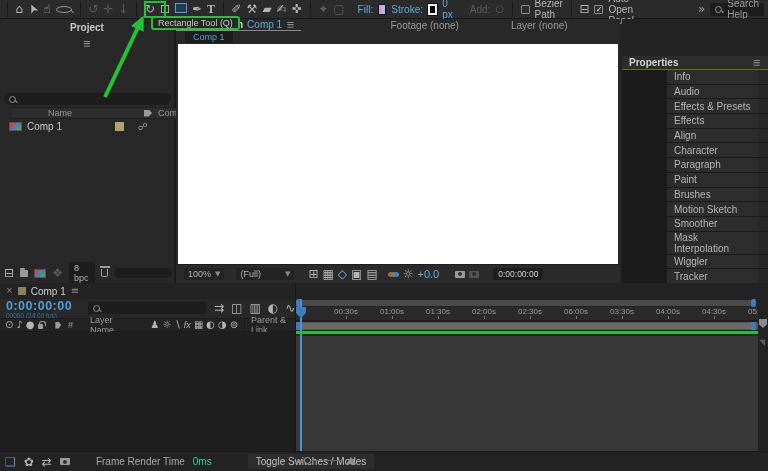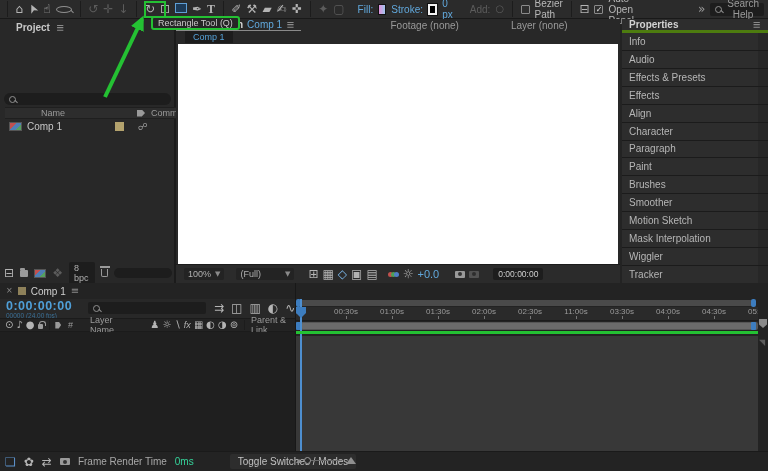--- a/index.html
+++ b/index.html
@@ -19,30 +19,30 @@
 
   
   .cb { width:9px; height:9px; border:1px solid #8a8a8a; background:#2e2e2e; display:inline-flex; align-items:center; justify-content:center; font-size:8px; color:#e0e0e0; flex:none; border-radius:1px; }
 
   
   #toolbar { position:absolute; left:0; top:0; width:768px; height:19px; background:#2b2b2b; border-bottom:1px solid #191919; display:flex; align-items:center; padding:0 4px; gap:5px; }
   #toolbar .tool { width:16px; text-align:center; }
   .rect-tool { width:12px; height:10px; background:#1d3a57; border:1.6px solid #5f9fd6; display:inline-block; }
   .swatch-fill { width:15px; height:11px; border:1px solid #111; background:linear-gradient(90deg,#e292dd,#9fc6ec); display:inline-block; }
   .swatch-stroke { width:15px; height:11px; border:2px solid #f2f2f2; background:#000; display:inline-block; box-shadow:0 0 0 1px #111; }
-  #help-search { display:flex; align-items:center; gap:5px; background:#1d1d1d; border-radius:2px; height:13px; width:102px; padding:0 5px; color:#9a9a9a;text-align:center; }
+  #help-search { display:flex; align-items:center; gap:5px; background:#1d1d1d; border-radius:2px; height:13px; width:102px; padding:0 5px; color:#9a9a9a; }
 
   
   #main { position:absolute; left:0; top:19px; width:768px; height:264px; }
 
   
   #project { position:absolute; left:0; top:0; width:176px; height:264px; background:#282828; border-right:2px solid #1b1b1b; }
-  #project .phead { display:flex; align-items:center; gap:6px; padding:3px 16px 2px; color:#c9c9c9; font-weight:bold; }
+  #project .phead { display:flex; align-items:center; gap:6px; padding:3px 2px 2px; color:#c9c9c9; font-weight:bold;flex-direction:column; }
   #project .search { position:absolute; left:4px; top:74px; width:167px; height:12px; background:#1d1d1d; border-radius:6px; display:flex; align-items:center; padding:0 5px; gap:3px; }
-  #project .cols { position:absolute; left:5px; top:88px; width:201px; height:12px; background:#2d2d2d; border-top:1px solid #1f1f1f; border-bottom:1px solid #1f1f1f; display:flex; align-items:center; color:#9a9a9a; font-size:9px; }
+  #project .cols { position:absolute; left:12px; top:88px; width:201px; height:12px; background:#2d2d2d; border-top:1px solid #1f1f1f; border-bottom:1px solid #1f1f1f; display:flex; align-items:center; color:#9a9a9a; font-size:9px; }
   .tagic { width:8px; height:7px; background:#9a9a9a; clip-path:polygon(0 0,60% 0,100% 50%,60% 100%,0 100%); display:inline-block; }
   #project .row { position:absolute; left:0; top:101px; width:176px; height:13px; display:flex; align-items:center; color:#c6c6c6; }
   .compthumb { width:13px; height:9px; border:1px solid #555; background:linear-gradient(135deg,#c05050 0 34%,#4f7fb5 34% 67%,#55a060 67%); display:inline-block; flex:none; }
   .labelswatch { width:9px; height:9px; background:#b3a26d; display:inline-block; }
   #project .pbottom { position:absolute; left:0; bottom:2px; width:176px; height:16px; display:flex; align-items:center; gap:6px; padding:0 4px; }
   .folder { position:relative; width:11px; height:7px; background:#9a9a9a; border-radius:1px; }
   .folder::before { content:''; position:absolute; top:-2px; left:0; width:5px; height:2px; background:#9a9a9a; border-radius:1px 1px 0 0; }
   .bpc { background:#1d1d1d; border-radius:2px; padding:1px 5px; color:#b0b0b0; font-size:9px; }
   .trash { position:relative; width:8px; height:8px; border:1px solid #9a9a9a; border-top:none; border-radius:0 0 2px 2px; }
   .trash::before { content:''; position:absolute; top:-3px; left:-2px; width:10px; height:1.5px; background:#9a9a9a; }
@@ -58,23 +58,23 @@
   .dd { display:flex; align-items:center; gap:4px; background:#232323; border-radius:2px; padding:1px 4px; font-size:9px; }
   .chev { font-size:7px; color:#8a8a8a; font-family:"DejaVu Sans",sans-serif; }
   .chans { display:inline-flex; }
   .chans i { width:5px; height:5px; border-radius:50%; display:inline-block; margin-left:-2px; }
   .cam { position:relative; width:10px; height:7px; background:#9a9a9a; border-radius:1px; display:inline-block; }
   .cam::after { content:''; position:absolute; left:3px; top:1.5px; width:4px; height:4px; border-radius:50%; background:#333; }
   .tcbox { background:#1d1d1d; border-radius:2px; padding:1px 5px; color:#cfcfcf; font-size:8.5px; }
 
   
   #props { position:absolute; left:622px; top:0; width:146px; height:264px; background:#232323; display:flex; flex-direction:column; }
-  #props .phead { height:14px; background:#2d2d2d; display:flex; align-items:center; justify-content:space-between; padding:0 7px; color:#d2d2d2; font-weight:bold; flex:none; border-bottom:3px solid #4d7c0f; }
+  #props .phead { height:14px; background:#2d2d2d; display:flex; align-items:center; justify-content:space-between; padding:0 7px; color:#d2d2d2; font-weight:bold; flex:none; border-bottom:1px solid #4d7c0f;margin-top:37px; }
   #props .list { flex:1; display:flex; flex-direction:column; gap:1px; background:#1b1b1b; }
-  #props .pitem { flex:1; background:#2d2d2d; display:flex; align-items:center; padding:0 7px; color:#b6b6b6; border-right:10px solid #272727; }
+  #props .pitem { flex:1; background:#2d2d2d; display:flex; align-items:center; padding:0 7px; color:#b6b6b6; border-right:10px solid #272727;margin-left:45px; }
 
   
   #tl { position:absolute; left:0; top:283px; width:768px; height:168px; background:#232323; }
   #tl .tabrow { height:16px; display:flex; align-items:center; gap:5px; padding:0 6px; color:#cfcfcf; }
   .tansq { width:8px; height:8px; background:#b3a26d; opacity:.75; display:inline-block; }
   #tl .controls { position:absolute; left:0; top:16px; width:295px; height:19px; background:#282828; }
   .bigtc { position:absolute; left:6px; top:0px; color:#4f9fd8; font-weight:bold; font-size:12.5px; letter-spacing:.5px; }
   .fps { position:absolute; left:6px; top:13px; color:#3a6f96; font-size:6.5px; }
   #tl .search { position:absolute; left:88px; top:3px; width:118px; height:12px; background:#1d1d1d; border-radius:2px; display:flex; align-items:center; gap:4px; padding:0 5px; }
   #tl .tlicons { position:absolute; left:214px; top:3px; display:flex; gap:7px; align-items:center; }
@@ -269,24 +269,24 @@
           <div class="pitem">
             <span>Paragraph</span>
           </div>
           <div class="pitem">
             <span>Paint</span>
           </div>
           <div class="pitem">
             <span>Brushes</span>
           </div>
           <div class="pitem">
+            <span>Motion Sketch</span>
+          </div>
+          <div class="pitem">
             <span>Smoother</span>
-          </div>
-          <div class="pitem">
-            <span>Motion Sketch</span>
           </div>
           <div class="pitem">
             <span>Mask Interpolation</span>
           </div>
           <div class="pitem">
             <span>Wiggler</span>
           </div>
           <div class="pitem">
             <span>Tracker</span>
           </div>
@@ -365,21 +365,21 @@
             </span>
             <span class="lbl">
               <b>02:00s</b>
               <i></i>
             </span>
             <span class="lbl">
               <b>02:30s</b>
               <i></i>
             </span>
             <span class="lbl">
-              <b>11:00s</b>
+              <b>06:00s</b>
               <i></i>
             </span>
             <span class="lbl">
               <b>03:30s</b>
               <i></i>
             </span>
             <span class="lbl">
               <b>04:00s</b>
               <i></i>
             </span>
@@ -405,21 +405,21 @@
       <div class="playhead-line"></div>
       <div class="playhead-head"></div>
     </div>
   </div>
 
   <div id="bottom">
     <span class="ic" style="color:#5b8fc7">❏</span>
     <span class="ic">✿</span>
     <span class="ic">⇄</span>
     <span class="cam"></span>
-    <span style="">Frame Render Time</span>
+    <span style="margin-left:18px">Frame Render Time</span>
     <span style="color:#35d39a">0ms</span>
     <span class="chip" style="margin-left:28px">Toggle Switches / Modes</span>
   </div>
   <div class="zoomslider">
     <span class="mt-s"></span>
     <span class="ztrack">
         <span class="zknob"></span>
       </span>
     <span class="mt-l"></span>
   </div>

